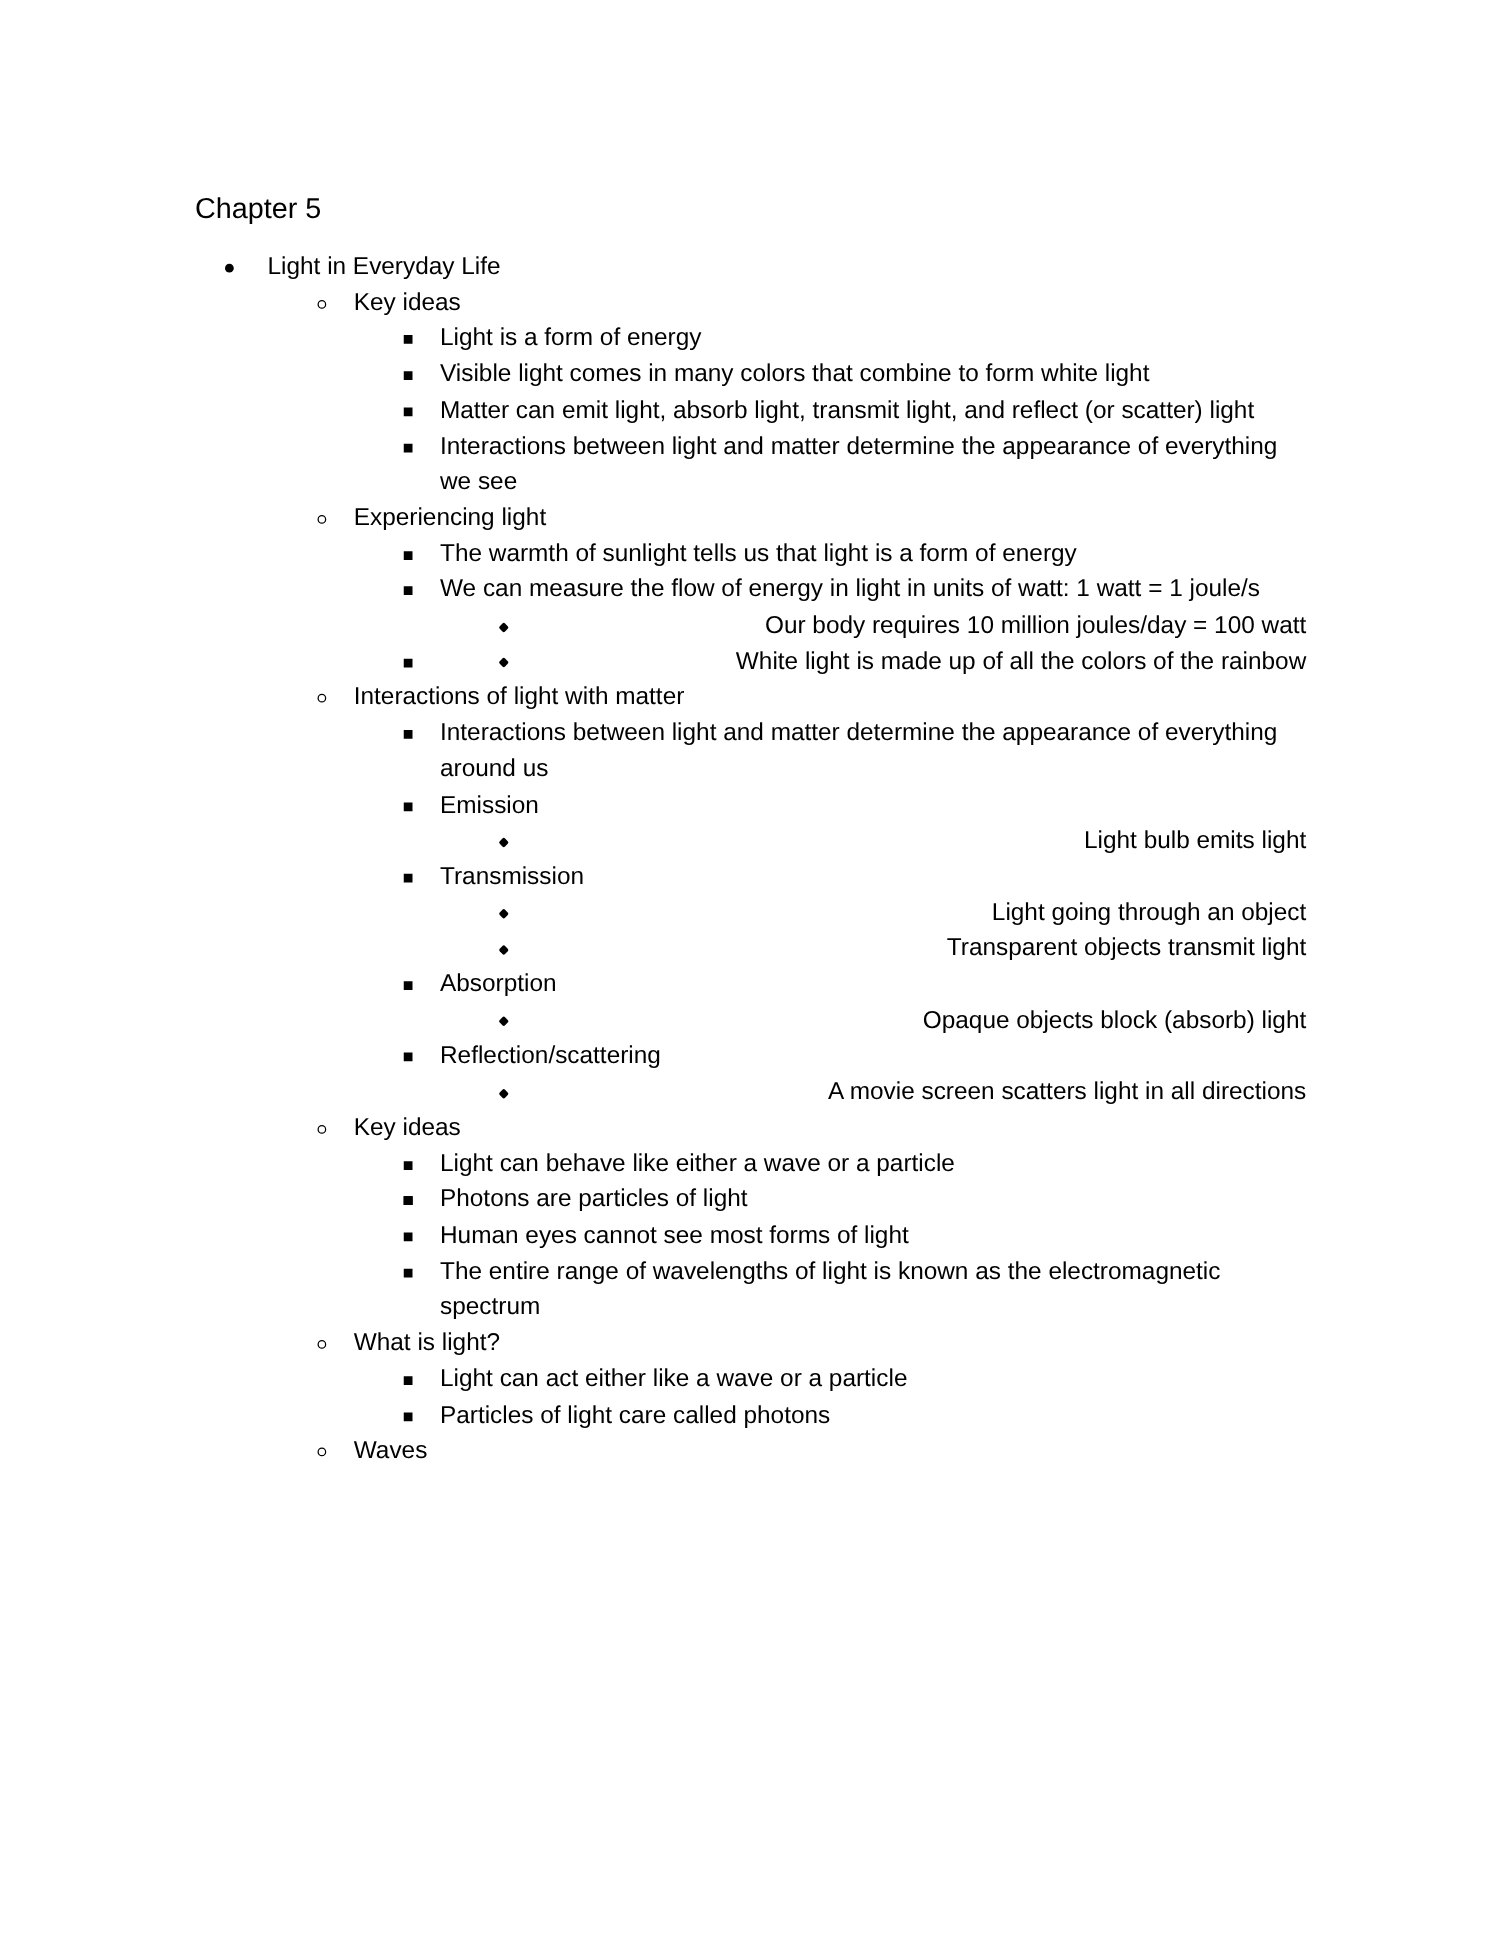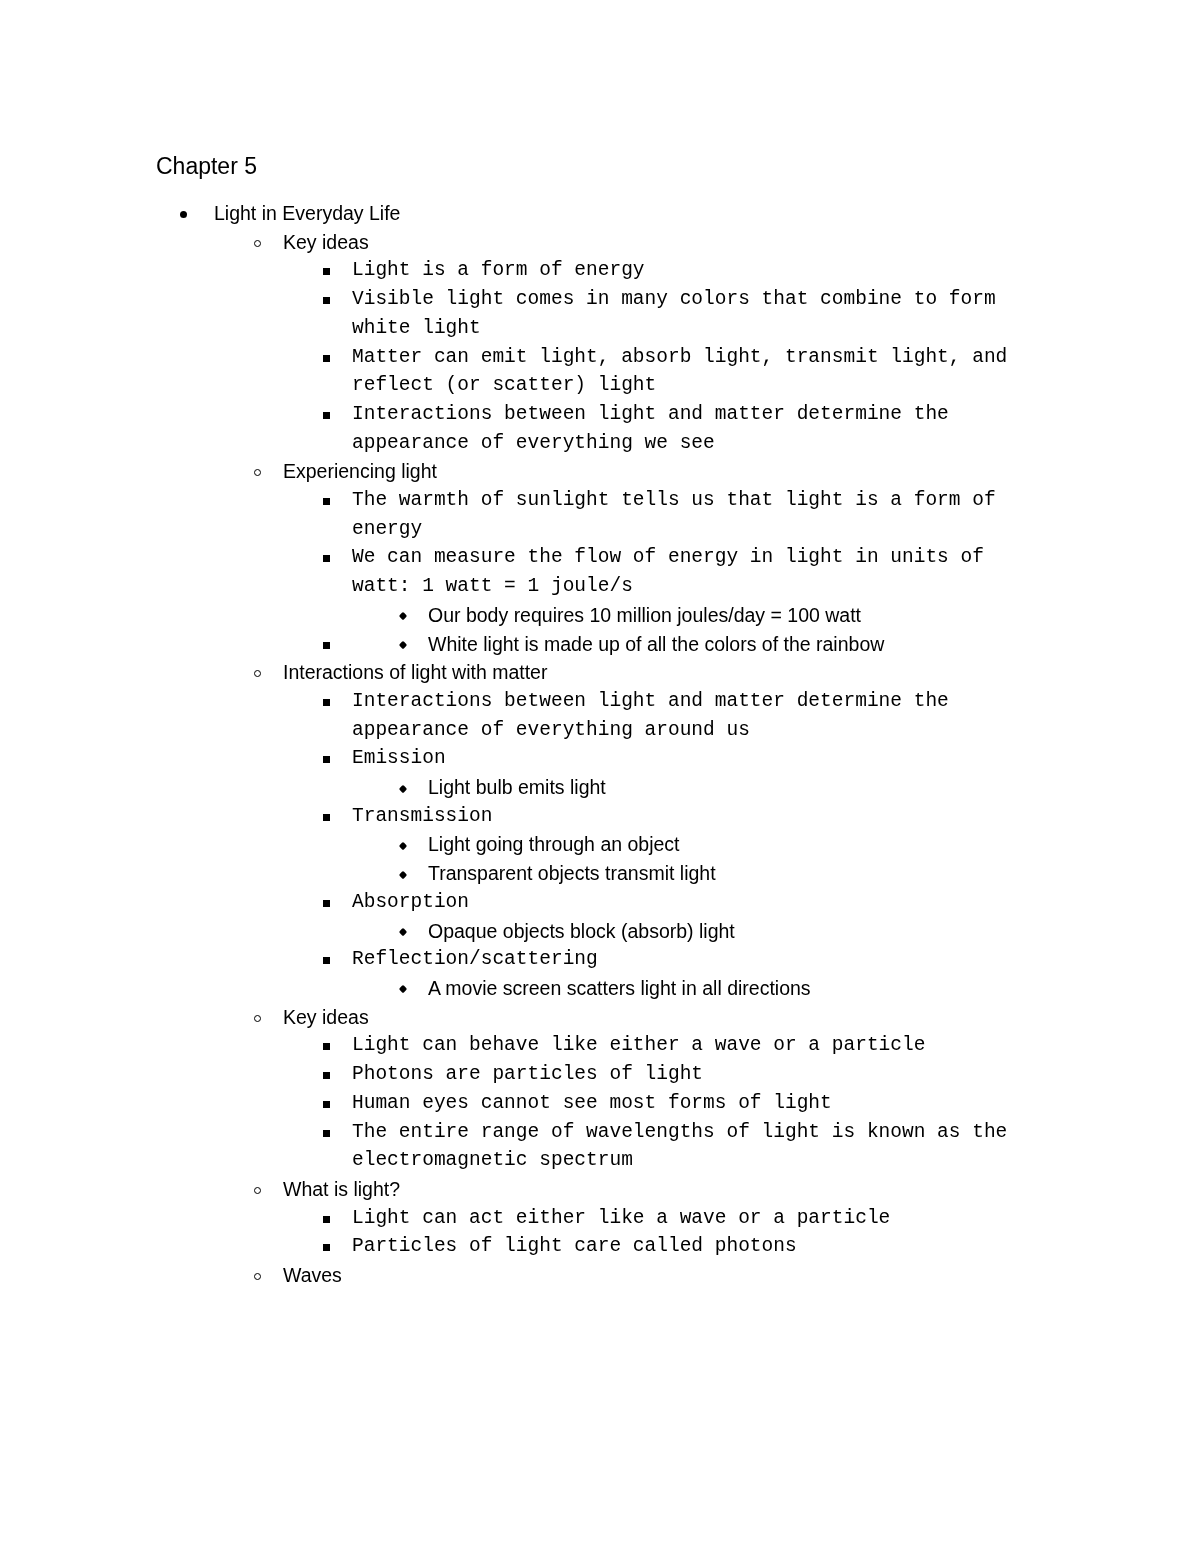--- a/index.html
+++ b/index.html
@@ -112,21 +112,20 @@
     height: 5px;
     border: 1.4px solid #000;
     border-radius: 50%;
     box-sizing: content-box;
   }
 
   
   .lvl3 > .row > .otext {
     margin-left: 350px;
     margin-right: 157px;
-    font-family: Liberation Mono, monospace;
   }
   .lvl3 > .row > .bullet {
     left: 321px;
     top: 0;
     width: 12px;
     height: 28.7px;
   }
   .lvl3 > .row > .bullet::before {
     content: "";
     position: absolute;
@@ -134,20 +133,21 @@
     top: 12px;
     width: 7px;
     height: 7px;
     background: #000;
   }
 
   
   .lvl4 > .row > .otext {
     margin-left: 426px;
     margin-right: 157px;
+    text-align: right;
   }
   .lvl4 > .row > .bullet {
     left: 398px;
     top: 0;
     width: 12px;
     height: 28.7px;
   }
   .lvl4 > .row > .bullet::before {
     content: "";
     position: absolute;

